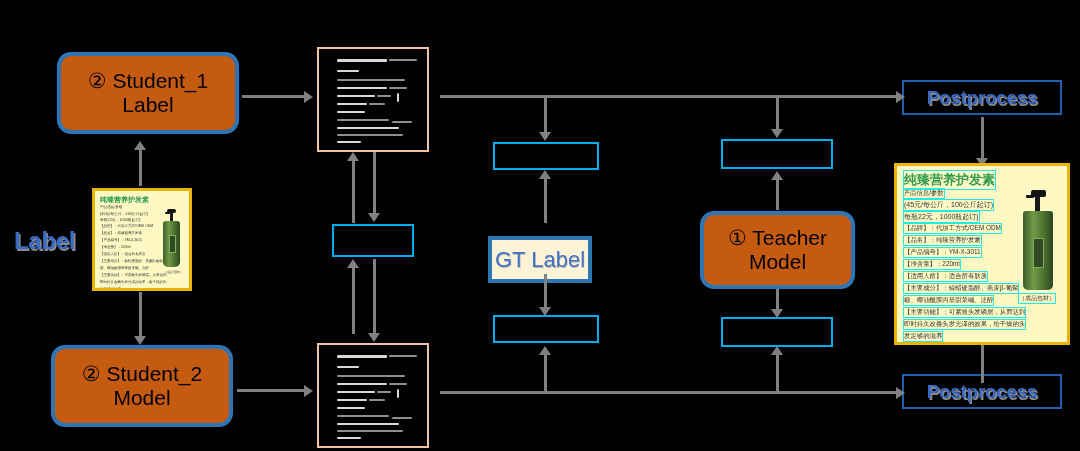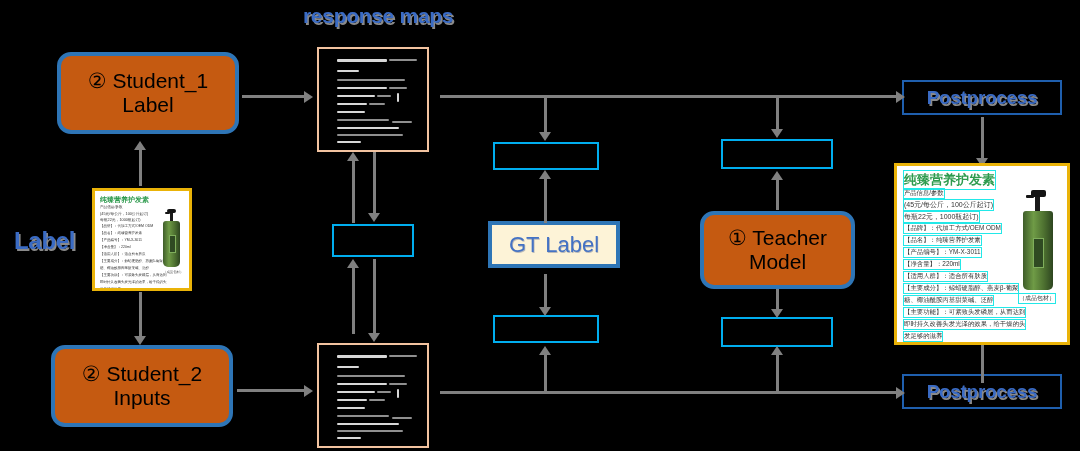--- a/index.html
+++ b/index.html
@@ -63,55 +63,54 @@
   .rline.dim{background:#8f8f8f;}
 
   
   .aline{position:absolute;background:#808080;}
   .ahead{position:absolute;width:0;height:0;}
   .ahead.down{border-left:6px solid transparent;border-right:6px solid transparent;border-top:9px solid #808080;}
   .ahead.up{border-left:6px solid transparent;border-right:6px solid transparent;border-bottom:9px solid #808080;}
   .ahead.right{border-top:6px solid transparent;border-bottom:6px solid transparent;border-left:9px solid #808080;}
 
   
-  .card{background:#ffffff;border:3px solid #eab308;overflow:hidden;}
+  .card{background:#fef9c3;border:3px solid #eab308;overflow:hidden;}
   .card .ttl{color:#2E9B4E;font-weight:bold;}
   .card .tx{color:#333;}
   .pcline{position:absolute;white-space:nowrap;overflow:hidden;}
 
   
   .ocr{outline:1.3px solid #22E8E8;outline-offset:0.5px;}
 
   
   .bottle{position:absolute;}
   .bottle .body{position:absolute;left:0;right:0;bottom:0;background:linear-gradient(90deg,#3f5d2a 0%,#6f9b46 35%,#4d7030 70%,#2d4520 100%);border-radius:3px 3px 5px 5px;}
   .bottle .neck{position:absolute;background:#1a1a1a;}
   .bottle .cap{position:absolute;background:#141414;border-radius:2px;}
   .bottle .nozzle{position:absolute;background:#141414;border-radius:1px;}
   .bottle .lbl{position:absolute;background:#2f4a22;border:0.5px solid #7fae5c;}
 </style>
 </head>
 <body>
 
 <div id="stage">
 
-  <div class="abs hdr" style="left:303px;top:5px;font-size:21px;">response maps</div>
 
   <div class="abs hdr" style="left:14px;top:229px;font-size:24px;">Label</div>
 
   <div class="abs model" style="left:57px;top:52px;width:182px;height:82px;">② Student_1
 Label</div>
 
   <div class="abs model" style="left:51px;top:345px;width:182px;height:82px;">② Student_2
-Inputs</div>
+Model</div>
 
   <div class="abs model" style="left:700px;top:211px;width:155px;height:78px;">① Teacher
 Model</div>
 
-  <div class="abs gtbox" style="left:488px;top:221px;width:132px;height:47px;">GT Label</div>
+  <div class="abs gtbox" style="left:488px;top:236px;width:104px;height:47px;">GT Label</div>
 
   <div class="abs cyanbox" style="left:332px;top:224px;width:82px;height:33px;"></div>
   <div class="abs cyanbox" style="left:493px;top:142px;width:106px;height:28px;"></div>
   <div class="abs cyanbox" style="left:493px;top:315px;width:106px;height:28px;"></div>
   <div class="abs cyanbox" style="left:721px;top:139px;width:112px;height:30px;"></div>
   <div class="abs cyanbox" style="left:721px;top:317px;width:112px;height:30px;"></div>
 
   <div class="abs post" style="left:902px;top:80px;width:160px;height:35px;">Postprocess</div>
   <div class="abs post" style="left:902px;top:374px;width:160px;height:35px;">Postprocess</div>
 

